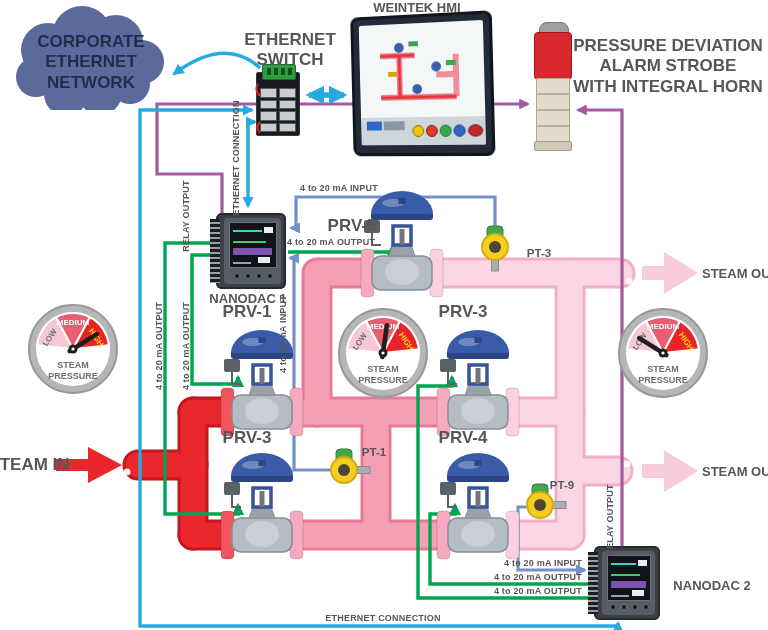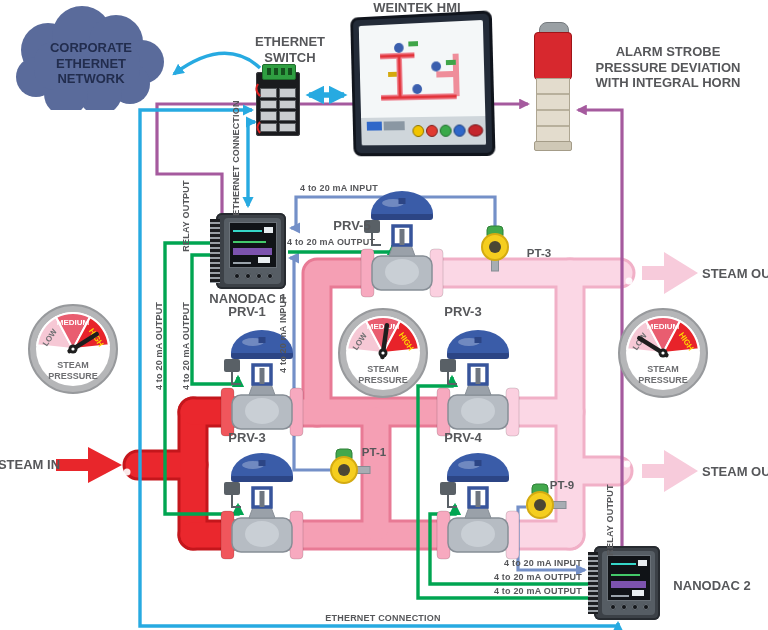--- a/index.html
+++ b/index.html
@@ -5,21 +5,21 @@
   html,body{margin:0;padding:0;background:#ffffff;}
   #stage{position:relative;width:768px;height:630px;background:#ffffff;overflow:hidden;
          font-family:"Liberation Sans",sans-serif;}
   #stage svg{position:absolute;left:0;top:0;}
   svg text{font-family:"Liberation Sans",sans-serif;}
   .lbl{position:absolute;font-weight:bold;color:#56575a;white-space:nowrap;z-index:6;}
   .ctr{transform:translate(-50%,-50%);text-align:center;}
   .vert{transform:translate(-50%,-50%) rotate(-90deg);}
   .s9{font-size:9px;letter-spacing:.2px;}
   .s11{font-size:11.5px;padding-left:24px;}
-  .s12{font-size:13px;line-height:1.2;}
+  .s12{font-size:17px;line-height:1.2;}
   .s13{font-size:13px;}
   .right{text-align:right;}
   .navy{color:#222d4e;}
   
   .dev{position:absolute;z-index:4;}
   
   #switch{left:254px;top:64px;width:48px;height:72px;}
   .sw-body{position:absolute;left:2px;top:8px;width:44px;height:64px;background:#1a1b1e;border-radius:3px;
            box-shadow:inset 0 0 0 1px #3a3b3e;}
   .sw-green{position:absolute;left:8px;top:0;width:32px;height:14px;background:#2f9e41;border:1px solid #1e6e2b;border-radius:2px;}
@@ -369,22 +369,22 @@
 </div>
 
 <div class="lbl ctr s13" style="left:417px;top:7px">WEINTEK HMI</div>
 
 <div class="lbl ctr s12" style="left:290px;top:50px">
   <div>ETHERNET</div>
   <div>SWITCH</div>
 </div>
 
 <div class="lbl ctr s12" style="left:668px;top:67px">
+  <div>PRESSURE DEVIATION</div>
   <div>ALARM STROBE</div>
-  <div>PRESSURE DEVIATION</div>
   <div>WITH INTEGRAL HORN</div>
 </div>
 
 <div class="lbl ctr s13" style="left:248px;top:298px">NANODAC 1</div>
 <div class="lbl ctr s13" style="left:712px;top:585px">NANODAC 2</div>
 
 <div class="lbl ctr s12" style="left:247px;top:312px">PRV-1</div>
 <div class="lbl ctr s12" style="left:463px;top:312px">PRV-3</div>
 <div class="lbl ctr s12" style="left:247px;top:438px">PRV-3</div>
 <div class="lbl ctr s12" style="left:463px;top:438px">PRV-4</div>

